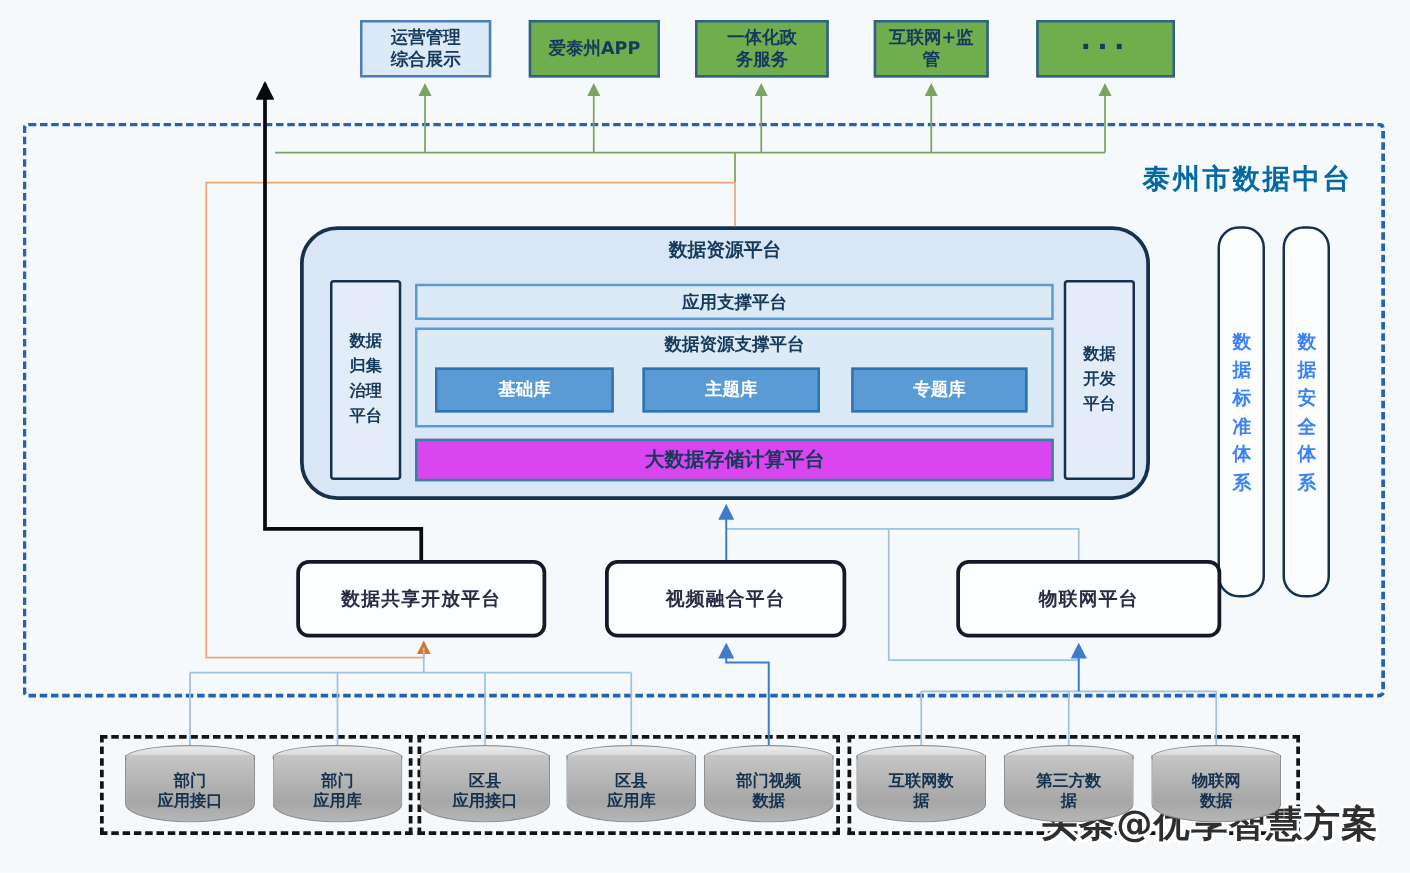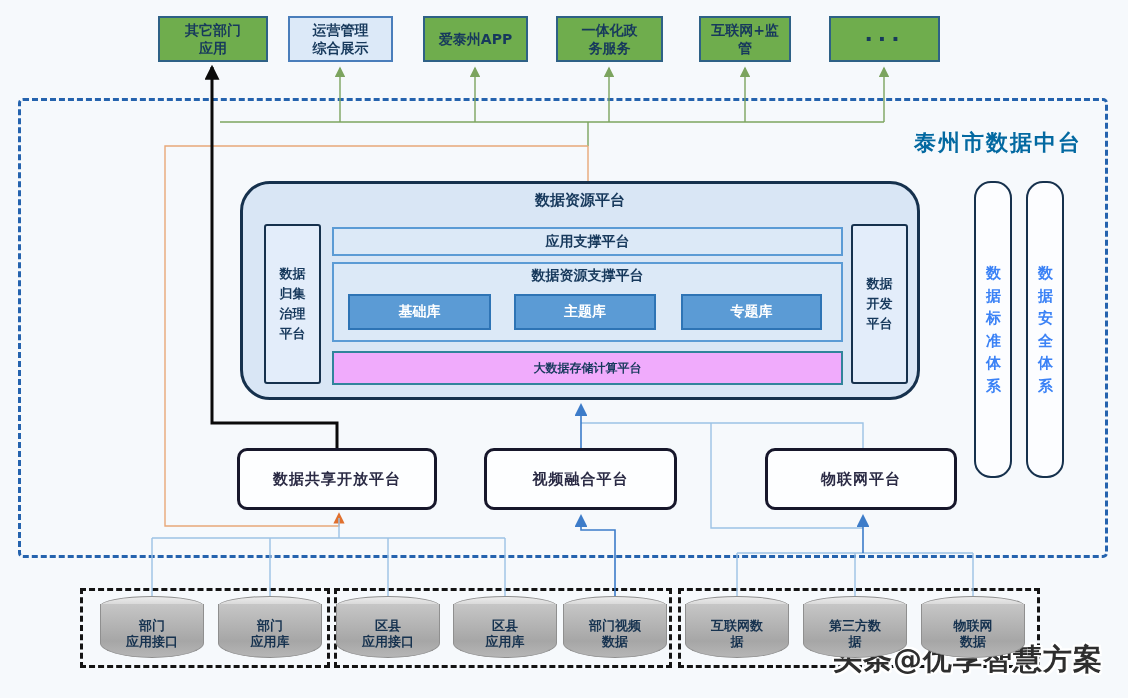--- a/index.html
+++ b/index.html
@@ -23,21 +23,21 @@
   .container-main{background:#d9e6f5; border:3px solid #16314d; border-radius:30px;}
   .container-title{color:#17395c; font-size:15px; font-weight:bold; text-align:center;}
   .vcol{background:#e3edfa; border:2px solid #16314d; border-radius:3px;
         display:flex; align-items:center; justify-content:center;}
   .vcol span{display:block; width:28px; word-break:break-all; text-align:center;
         color:#17395c; font-size:13px; font-weight:bold; line-height:1.55;}
   .row-box{background:#dce9f7; border:2px solid #5b9bd5; color:#17395c; font-size:14px;}
   .support-outer{background:#dce9f7; border:2px solid #5b9bd5;}
   .support-label{color:#17395c; font-size:14px; font-weight:bold; text-align:center;}
   .db-box{background:#5b9bd5; border:2px solid #2e74b5; color:#ffffff; font-size:14px;}
-  .storage-box{background:#f0abfc; border:2px solid #31849b; color:#17395c; font-size:12px;}
+  .storage-box{background:#d946ef; border:2px solid #31849b; color:#17395c; font-size:16px;}
   
   .pill{background:#fcfdff; border:2px solid #16314d; border-radius:17px;
         display:flex; align-items:center; justify-content:center;}
   .pill span{display:block; width:16px; word-break:break-all; text-align:right;
         color:#3b82f6; font-size:15px; font-weight:bold; line-height:1.5;}
   
   .mid-box{background:#fdfeff; border:3px solid #17172b; border-radius:10px;
            color:#2b2b45; font-size:15px; letter-spacing:1px;}
   
   .group-dashed{border:3px dashed #141414;}
@@ -56,22 +56,20 @@
   .watermark{font-size:29px; font-weight:bold; color:#2e2e2e; letter-spacing:1px;
            text-shadow:-2px -2px 0 #fff,2px -2px 0 #fff,-2px 2px 0 #fff,2px 2px 0 #fff,
                        0 -2px 0 #fff,0 2px 0 #fff,-2px 0 0 #fff,2px 0 0 #fff;}
   svg.lines{position:absolute; left:0; top:0; z-index:40; pointer-events:none;}
 </style>
 </head>
 <body>
 
 <div class="canvas">
 
-  <div class="abs cbox app-green" style="left:158px;top:16px;width:110px;height:46px;">其它部门
-应用</div>
   <div class="abs cbox app-light" style="left:288px;top:16px;width:105px;height:46px;">运营管理
 综合展示</div>
   <div class="abs cbox app-green" style="left:423px;top:16px;width:105px;height:46px;">爱泰州APP</div>
   <div class="abs cbox app-green" style="left:556px;top:16px;width:107px;height:46px;">一体化政
 务服务</div>
   <div class="abs cbox app-green" style="left:699px;top:16px;width:92px;height:46px;">互联网+监
 管</div>
   <div class="abs cbox app-green" style="left:829px;top:16px;width:111px;height:46px;font-size:22px;letter-spacing:5px;">···</div>
 
   <div class="abs dashed-main" style="left:18px;top:98px;width:1090px;height:460px;"></div>
@@ -101,21 +99,21 @@
 
   <div class="abs pill" style="left:974px;top:181px;width:38px;height:297px;">
     <span>数据标准体系</span>
   </div>
   <div class="abs pill" style="left:1026px;top:181px;width:38px;height:297px;">
     <span>数据安全体系</span>
   </div>
 
   <div class="abs cbox mid-box" style="left:237px;top:448px;width:200px;height:62px;">数据共享开放平台</div>
   <div class="abs cbox mid-box" style="left:484px;top:448px;width:193px;height:62px;">视频融合平台</div>
-  <div class="abs cbox mid-box" style="left:765px;top:448px;width:192px;height:62px;">物联网平台</div>
+  <div class="abs cbox mid-box" style="left:765px;top:448px;width:212px;height:62px;">物联网平台</div>
 
   <div class="abs group-dashed" style="left:80px;top:588px;width:250px;height:80px;"></div>
   <div class="abs group-dashed" style="left:334px;top:588px;width:338px;height:80px;"></div>
   <div class="abs group-dashed" style="left:678px;top:588px;width:362px;height:80px;"></div>
 
   <div class="cyl" style="left:100px;top:596px;">
     <div class="cyl-top"></div>
     <div class="cyl-body">
         <div class="cyl-label">部门
 应用接口</div>

